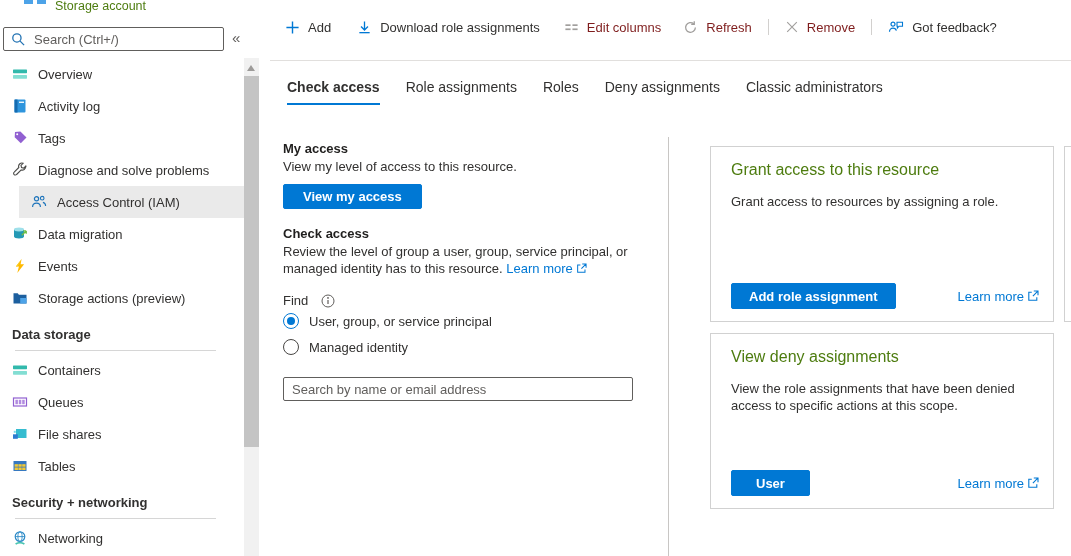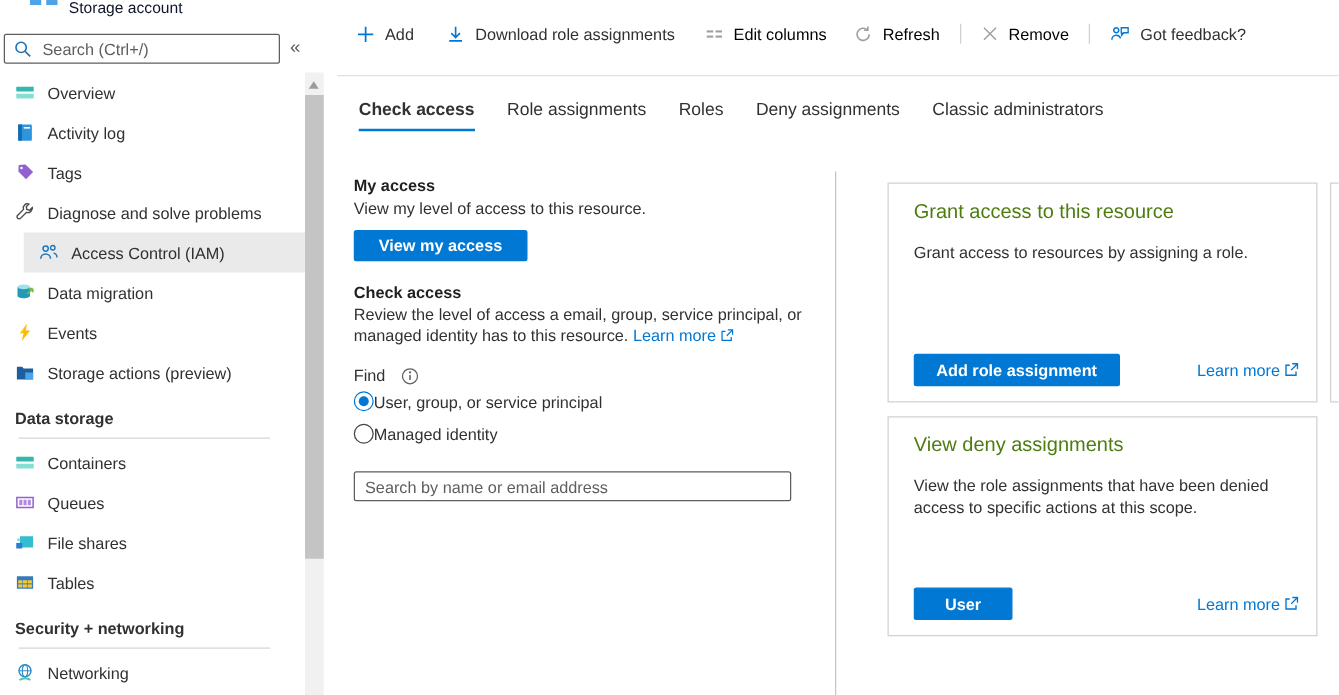--- a/index.html
+++ b/index.html
@@ -4,21 +4,21 @@
 <style>
   * { margin:0; padding:0; box-sizing:border-box; }
   html,body { width:1071px; height:556px; }
   body {
     position:relative; overflow:hidden; background:#fff;
     font-family:"Liberation Sans", sans-serif; font-size:13px; color:#323130;
   }
   svg { display:block; }
 
   
-  .blade-subtitle { position:absolute; left:55px; top:-1px; font-size:12.5px; color:#0f172a; }
+  .blade-subtitle { position:absolute; left:55px; top:-1px; font-size:12.5px; color:#4d7c0f; }
   .blade-icon-fragment { position:absolute; left:24px; top:0; }
   .side-search {
     position:absolute; left:3px; top:27px; width:221px; height:24px;
     border:1px solid #605e5c; border-radius:2px; background:#fff;
     font-family:"Liberation Sans", sans-serif; font-size:13px; color:#323130;
     padding:0 6px 0 30px; outline:none;
   }
   .side-search::placeholder { color:#605e5c; opacity:1; }
   .search-glyph { position:absolute; left:11px; top:32px; }
   .collapse-btn { position:absolute; left:232px; top:28px; font-size:15px; color:#605e5c; cursor:pointer; line-height:20px; }
@@ -33,21 +33,21 @@
   .side-scrollbar { position:absolute; left:244px; top:58px; width:15px; height:498px; background:#f1f1f1; }
   .scroll-arrow-up { position:absolute; left:3px; top:7px; width:0; height:0;
     border-left:4.5px solid transparent; border-right:4.5px solid transparent; border-bottom:6px solid #9d9b99; }
   .scroll-thumb { position:absolute; left:0; top:18px; width:15px; height:371px; background:#c4c4c4; cursor:grab; }
 
   
   .toolbar { position:absolute; left:285px; top:5px; height:44px; display:flex; align-items:center; }
   .tb-btn { display:flex; align-items:center; gap:8px; cursor:pointer; white-space:nowrap; }
   .tb-btn .lbl { color:#323130; }
   .tb-btn.disabled { cursor:default; }
-  .tb-btn.disabled .lbl { color:#000000; }
+  .tb-btn.disabled .lbl { color:#7f1d1d; }
   .tb-sep { width:1px; height:16px; background:#d2d0ce; }
   .mr26 { margin-right:26px; } .mr24 { margin-right:24px; } .mr22 { margin-right:22px; } .mr16 { margin-right:16px; }
   .toolbar-divider { position:absolute; left:270px; top:60px; width:801px; height:1px; background:#e1dfdd; }
 
   
   .tabs { position:absolute; left:287px; top:79px; display:flex; gap:26px; font-size:14px; }
   .tab { padding-bottom:8px; cursor:pointer; border-bottom:2.5px solid transparent; }
   .tab.active { font-weight:bold; border-bottom-color:#0078d4; }
 
   
@@ -58,21 +58,21 @@
   .primary-btn {
     background:#0078d4; color:#fff; border:1px solid #0078d4; border-radius:2px;
     font-family:"Liberation Sans", sans-serif; font-size:13px; font-weight:bold;
     height:25px; display:inline-flex; align-items:center; cursor:pointer;
   }
   #view-my-access-btn { position:absolute; left:283px; top:184px; padding:0 19px; }
   #check-access-title { left:283px; top:226px; }
   #check-access-desc { position:absolute; left:283px; top:243px; width:392px; }
   .inline-link { color:#0078d4; text-decoration:none; cursor:pointer; display:inline-flex; align-items:center; gap:3px; }
   #find-row { position:absolute; left:283px; top:293px; display:flex; align-items:center; gap:13px; }
-  .radio-row { position:absolute; left:283px; display:flex; align-items:center; cursor:pointer; }
+  .radio-row { position:absolute; left:283px; display:flex; align-items:center; gap:10px; cursor:pointer; }
   #radio-row-0 { top:313px; } #radio-row-1 { top:339px; }
   .radio { position:relative; width:16px; height:16px; border-radius:50%; border:1px solid #484644; background:#fff; }
   .radio.selected { border:1.5px solid #0078d4; }
   .radio.selected::after { content:''; position:absolute; inset:3px; border-radius:50%; background:#0078d4; }
   .name-search {
     position:absolute; left:283px; top:377px; width:350px; height:24px;
     border:1px solid #605e5c; border-radius:2px; background:#fff;
     font-family:"Liberation Sans", sans-serif; font-size:13px; color:#323130; padding:0 8px; outline:none;
   }
   .name-search::placeholder { color:#605e5c; opacity:1; }
@@ -329,21 +329,21 @@
   <div class="tab">Deny assignments</div>
   <div class="tab">Classic administrators</div>
 </div>
 
 <div class="section-title" id="my-access-title">My access</div>
 <div class="body-text" id="my-access-desc">View my level of access to this resource.</div>
 <button class="primary-btn" id="view-my-access-btn">View my access</button>
 
 <div class="section-title" id="check-access-title">Check access</div>
 <div class="body-text" id="check-access-desc">
-  <span>Review the level of access a email, group, service principal, or managed identity has to this resource.</span>
+  <span>Review the level of group a user, group, service principal, or managed identity has to this resource.</span>
   <a class="inline-link">
     <span>Learn more</span>
     <svg width="11" height="11" viewBox="0 0 12 12">
         <path d="M4.8 2.2H1.8v8h8v-3" fill="none" stroke="#0078d4" stroke-width="1.1"></path>
         <path d="M6.8 1h4.2v4.2M10.8 1.2L5.9 6.1" fill="none" stroke="#0078d4" stroke-width="1.1"></path>
       </svg>
   </a>
 </div>
 
 <div id="find-row">

